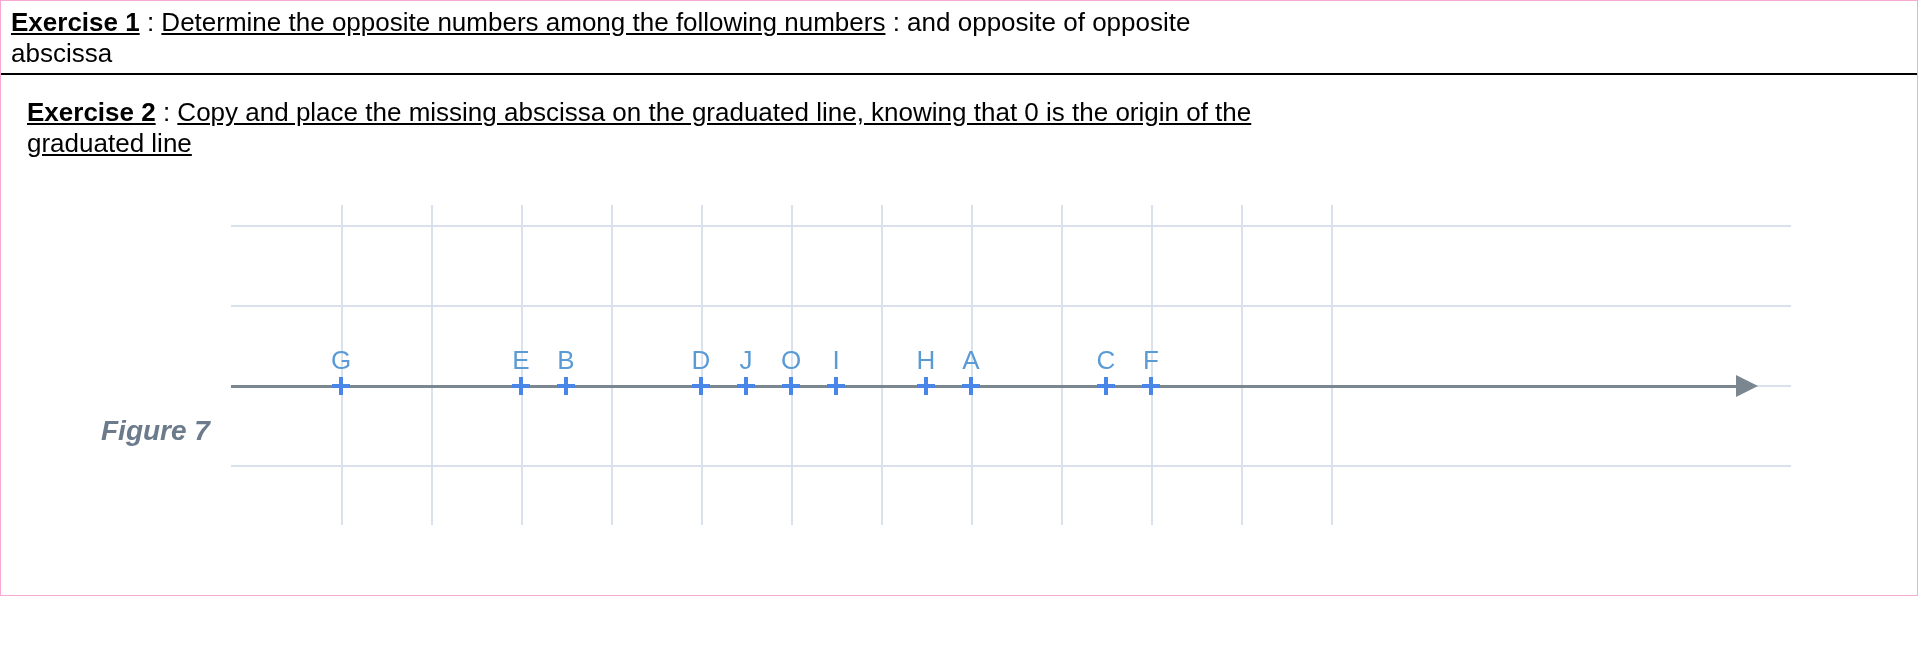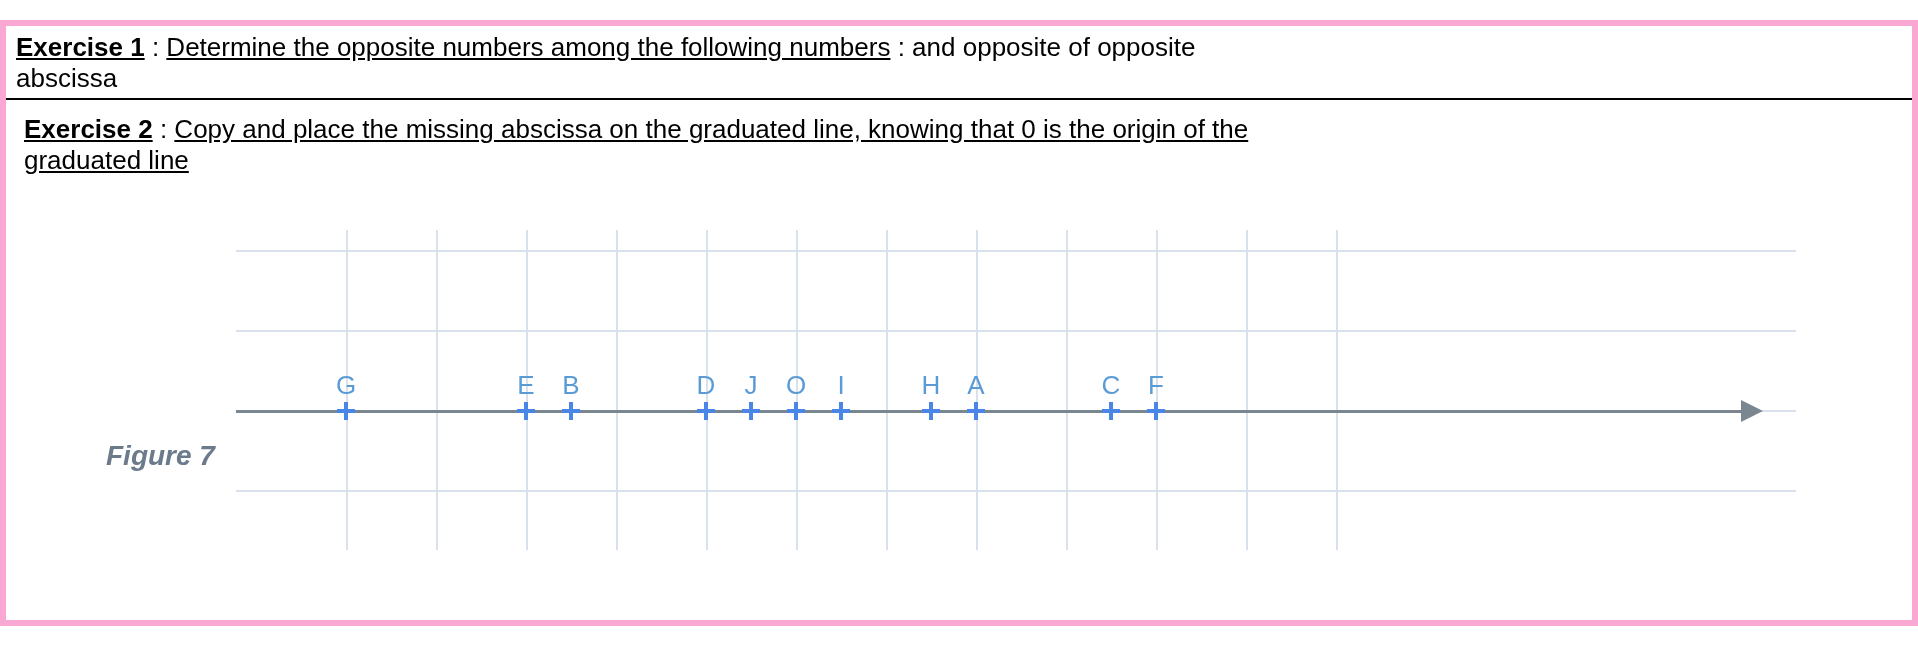--- a/index.html
+++ b/index.html
@@ -6,22 +6,21 @@
     margin: 0;
     padding: 0;
     background: #fff;
     font-family: "Comic Sans MS", "Comic Sans", cursive, sans-serif;
     font-size: 26px;
     color: #000;
   }
   .page {
     width: 1918px;
     box-sizing: border-box;
-    border: 6px solid #f9a8d4;
-    margin-top: 20px;
+    border: 1px solid #f9a8d4;
   }
   .cell {
     border-bottom: 2px solid #000;
     padding: 6px 10px 4px 10px;
     box-sizing: border-box;
   }
   .cell:last-child { border-bottom: none; }
   .ex-title {
     font-weight: bold;
     text-decoration: underline;
@@ -31,21 +30,21 @@
   }
   .formula {
     font-family: "Cambria Math", "Times New Roman", Times, serif;
     font-size: 28px;
     text-align: center;
     margin-top: 6px;
   }
   .figure-block {
     position: relative;
     height: 440px;
-    padding: 8px;
+    padding: 16px;
   }
   .fig-caption {
     position: absolute;
     left: 100px;
     top: 296px;
     font-style: italic;
     font-weight: bold;
     color: #6b7b8c;
     font-size: 28px;
   }

